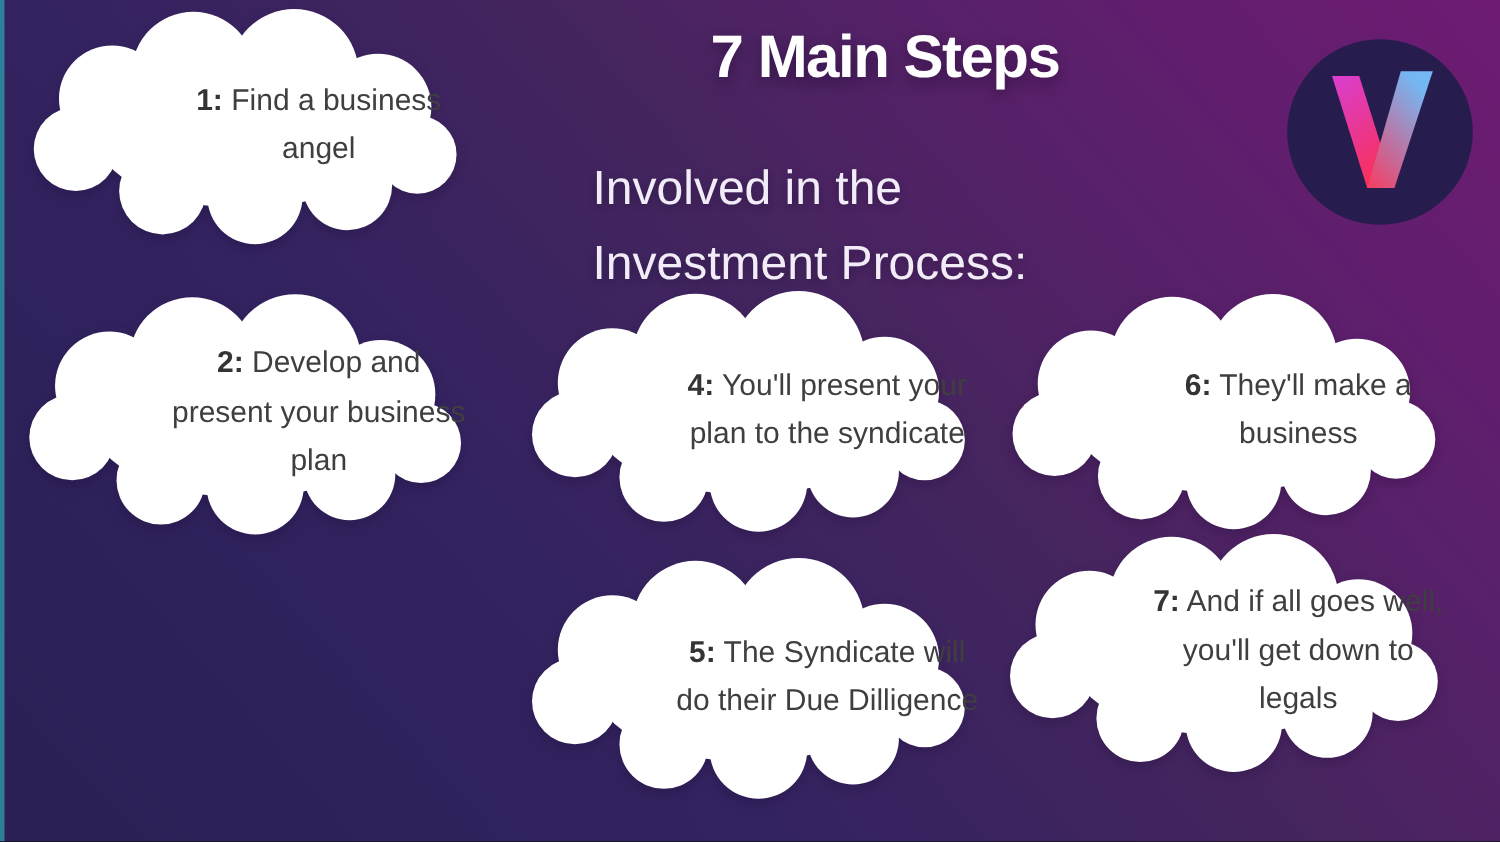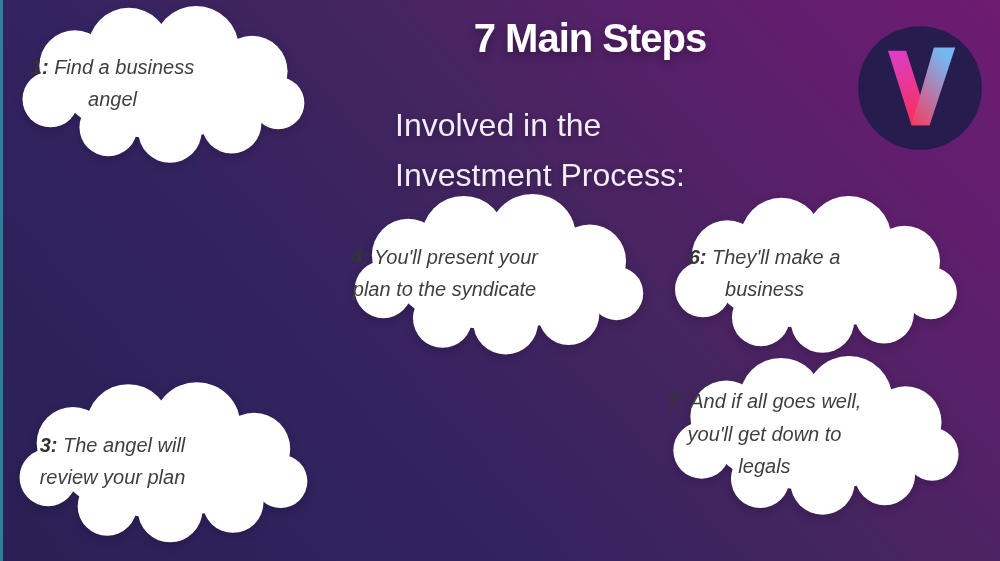--- a/index.html
+++ b/index.html
@@ -50,24 +50,23 @@
     position: absolute;
     inset: 0;
     width: 100%; height: 100%;
     filter: drop-shadow(0 3px 4px rgba(20, 5, 40, 0.25));
   }
   .cloud-text {
     position: absolute;
     inset: 0;
     display: flex;
     align-items: center;
-    justify-content: flex-start;
+    justify-content: flex-end;
     text-align: center;
     padding-bottom: 14px;
-    font-style: italic;
   }
   .cloud-text .inner {
     width: 205px;
     font-size: 20px;
     line-height: 1.62;
     color: #3f3f3f;
   }
   .cloud-text .num {
     font-weight: 700;
     color: #343434;
@@ -132,45 +131,56 @@
         <use href="#cloudShape"></use>
       </svg>
     <div class="cloud-text">
       <div class="inner">
         <span class="num">1:</span>
         <span class="txt">Find a business angel</span>
       </div>
     </div>
   </div>
 
-
-  <div class="cloud c3">
-    <svg class="cloud-shape">
-        <use href="#cloudShape"></use>
-      </svg>
-    <div class="cloud-text">
-      <div class="inner">
-        <span class="num">3:</span>
-        <span class="txt">The angel will review your plan</span>
-      </div>
-    </div>
-  </div>
+  <div class="cloud c2">
+    <svg class="cloud-shape">
+        <use href="#cloudShape"></use>
+      </svg>
+    <div class="cloud-text">
+      <div class="inner">
+        <span class="num">2:</span>
+        <span class="txt">Develop and present your business plan</span>
+      </div>
+    </div>
+  </div>
+
 
   <div class="cloud c4">
     <svg class="cloud-shape">
         <use href="#cloudShape"></use>
       </svg>
     <div class="cloud-text">
       <div class="inner">
         <span class="num">4:</span>
         <span class="txt">You'll present your plan to the syndicate</span>
       </div>
     </div>
   </div>
 
+  <div class="cloud c5">
+    <svg class="cloud-shape">
+        <use href="#cloudShape"></use>
+      </svg>
+    <div class="cloud-text">
+      <div class="inner">
+        <span class="num">5:</span>
+        <span class="txt">The Syndicate will do their Due Dilligence</span>
+      </div>
+    </div>
+  </div>
 
   <div class="cloud c6">
     <svg class="cloud-shape">
         <use href="#cloudShape"></use>
       </svg>
     <div class="cloud-text">
       <div class="inner">
         <span class="num">6:</span>
         <span class="txt">They'll make a business</span>
       </div>

